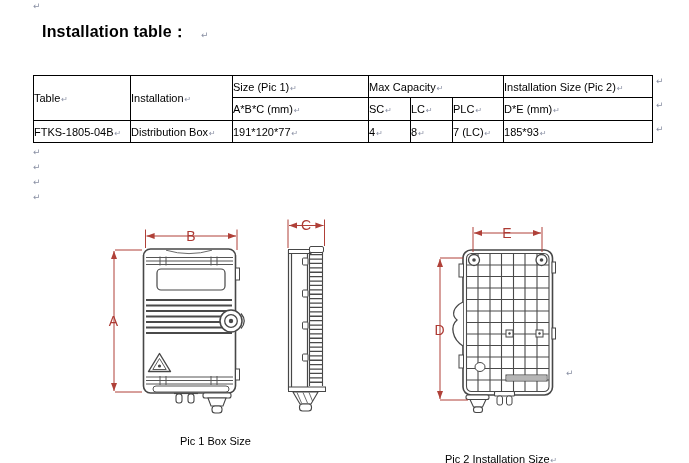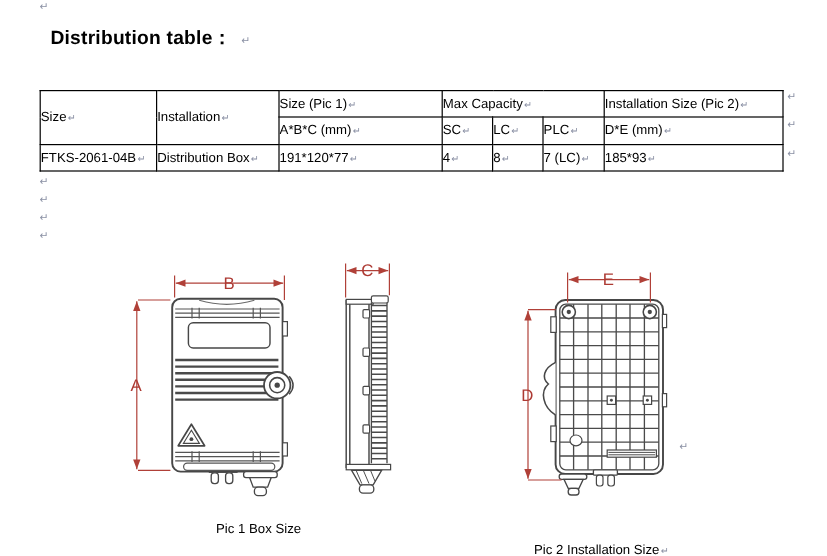--- a/index.html
+++ b/index.html
@@ -31,50 +31,50 @@
   <span class="mark" style="left:201px;top:31px">↵</span>
   <span class="mark" style="left:656px;top:77px">↵</span>
   <span class="mark" style="left:656px;top:101px">↵</span>
   <span class="mark" style="left:656px;top:125px">↵</span>
   <span class="mark" style="left:33px;top:148px">↵</span>
   <span class="mark" style="left:33px;top:163px">↵</span>
   <span class="mark" style="left:33px;top:178px">↵</span>
   <span class="mark" style="left:33px;top:193px">↵</span>
   <span class="mark" style="left:566px;top:369px">↵</span>
 
-  <h1 id="doc-title">Distribution table：</h1>
+  <h1 id="doc-title">Installation table：</h1>
 
 
   <table class="cfg">
     <colgroup>
       <col style="width:97px">
         <col style="width:102px">
         <col style="width:136px">
       <col style="width:42px">
         <col style="width:42px">
         <col style="width:51px">
         <col style="width:149px">
     </colgroup>
     <tbody>
         <tr class="r1">
-      <td rowspan="2"><span>Size</span><span class="cmark">↵</span></td>
+      <td rowspan="2"><span>Table</span><span class="cmark">↵</span></td>
       <td rowspan="2"><span>Installation</span><span class="cmark">↵</span></td>
       <td><span>Size (Pic 1)</span><span class="cmark">↵</span></td>
       <td colspan="3"><span>Max Capacity</span><span class="cmark">↵</span></td>
       <td><span>Installation Size (Pic 2)</span><span class="cmark">↵</span></td>
     </tr>
     <tr class="r2">
       <td><span>A*B*C (mm)</span><span class="cmark">↵</span></td>
       <td><span>SC</span><span class="cmark">↵</span></td>
       <td><span>LC</span><span class="cmark">↵</span></td>
       <td><span>PLC</span><span class="cmark">↵</span></td>
       <td><span>D*E (mm)</span><span class="cmark">↵</span></td>
     </tr>
     <tr class="r3">
-      <td><span>FTKS-2061-04B</span><span class="cmark">↵</span></td>
+      <td><span>FTKS-1805-04B</span><span class="cmark">↵</span></td>
       <td><span>Distribution Box</span><span class="cmark">↵</span></td>
       <td><span>191*120*77</span><span class="cmark">↵</span></td>
       <td><span>4</span><span class="cmark">↵</span></td>
       <td><span>8</span><span class="cmark">↵</span></td>
       <td><span>7 (LC)</span><span class="cmark">↵</span></td>
       <td><span>185*93</span><span class="cmark">↵</span></td>
     </tr>
   </tbody>
     </table>
 

